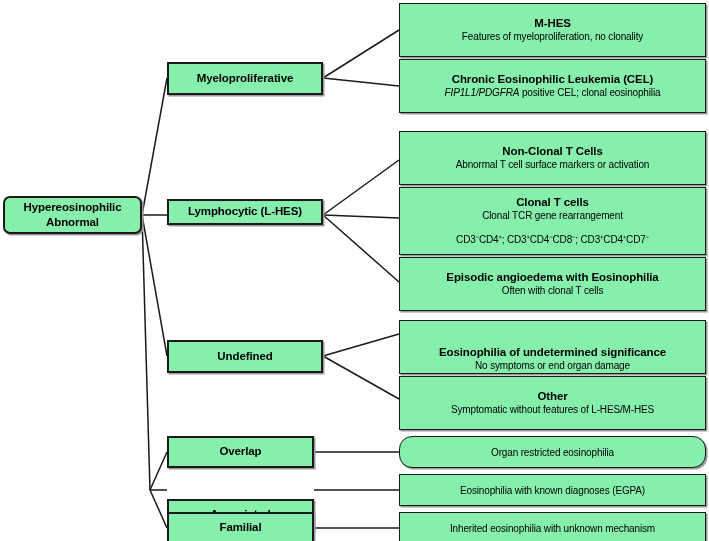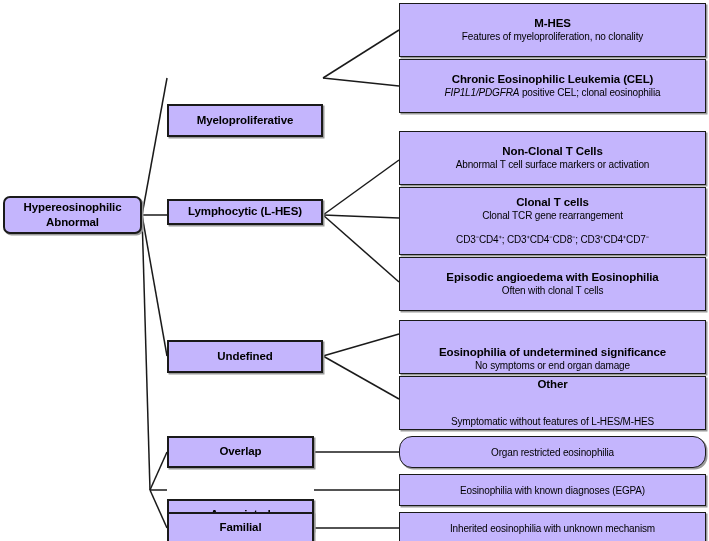--- a/index.html
+++ b/index.html
@@ -19,21 +19,21 @@
     position: absolute;
     left: 0;
     top: 0;
     width: 709px;
     height: 541px;
     pointer-events: none;
   }
   .node {
     position: absolute;
     box-sizing: border-box;
-    background: #c4b5fd;
+    background: #86efac;
     border: 1.6px solid #1a1a1a;
     box-shadow: 1.5px 1.5px 0 0 #9a9a9a;
     display: flex;
     flex-direction: column;
     align-items: center;
     justify-content: center;
     text-align: center;
     color: #000000;
     line-height: 1.18;
     padding: 1px 4px;
@@ -99,21 +99,21 @@
       <line x1="314" y1="490" x2="399" y2="490"></line>
       <line x1="314" y1="528" x2="399" y2="528"></line>
     </g>
   </svg>
 
   <div class="node thick root-node" style="left:3px; top:196px; width:139px; height:38px;border-radius:7px;">
     <div class="node-title wrap">Hypereosinophilic</div>
     <div class="node-title wrap">Abnormal</div>
   </div>
 
-  <div class="node thick" style="left:167px; top:62px; width:156px; height:33px;margin-top:42px;">
+  <div class="node thick" style="left:167px; top:62px; width:156px; height:33px;">
     <div class="node-title">Myeloproliferative</div>
   </div>
 
   <div class="node thick" style="left:167px; top:199px; width:156px; height:26px;">
     <div class="node-title">Lymphocytic (L-HES)</div>
   </div>
 
   <div class="node thick" style="left:167px; top:340px; width:156px; height:33px;">
     <div class="node-title">Undefined</div>
   </div>
@@ -154,21 +154,21 @@
   <div class="node" style="left:399px; top:257px; width:307px; height:54px;">
     <div class="node-title">Episodic angioedema with Eosinophilia</div>
     <div class="node-sub">Often with clonal T cells</div>
   </div>
 
   <div class="node" style="left:399px; top:320px; width:307px; height:54px;justify-content:flex-end;">
     <div class="node-title">Eosinophilia of undetermined significance</div>
     <div class="node-sub">No symptoms or end organ damage</div>
   </div>
 
-  <div class="node" style="left:399px; top:376px; width:307px; height:54px;justify-content:space-between;">
+  <div class="node" style="left:399px; top:376px; width:307px; height:54px;">
     <div class="node-title">Other</div>
     <div class="node-sub">Symptomatic without features of L-HES/M-HES</div>
   </div>
 
   <div class="node" style="left:399px; top:436px; width:307px; height:32px;border-radius:13px;">
     <div class="node-sub">Organ restricted eosinophilia</div>
   </div>
 
   <div class="node" style="left:399px; top:474px; width:307px; height:32px;">
     <div class="node-sub">Eosinophilia with known diagnoses (EGPA)</div>

